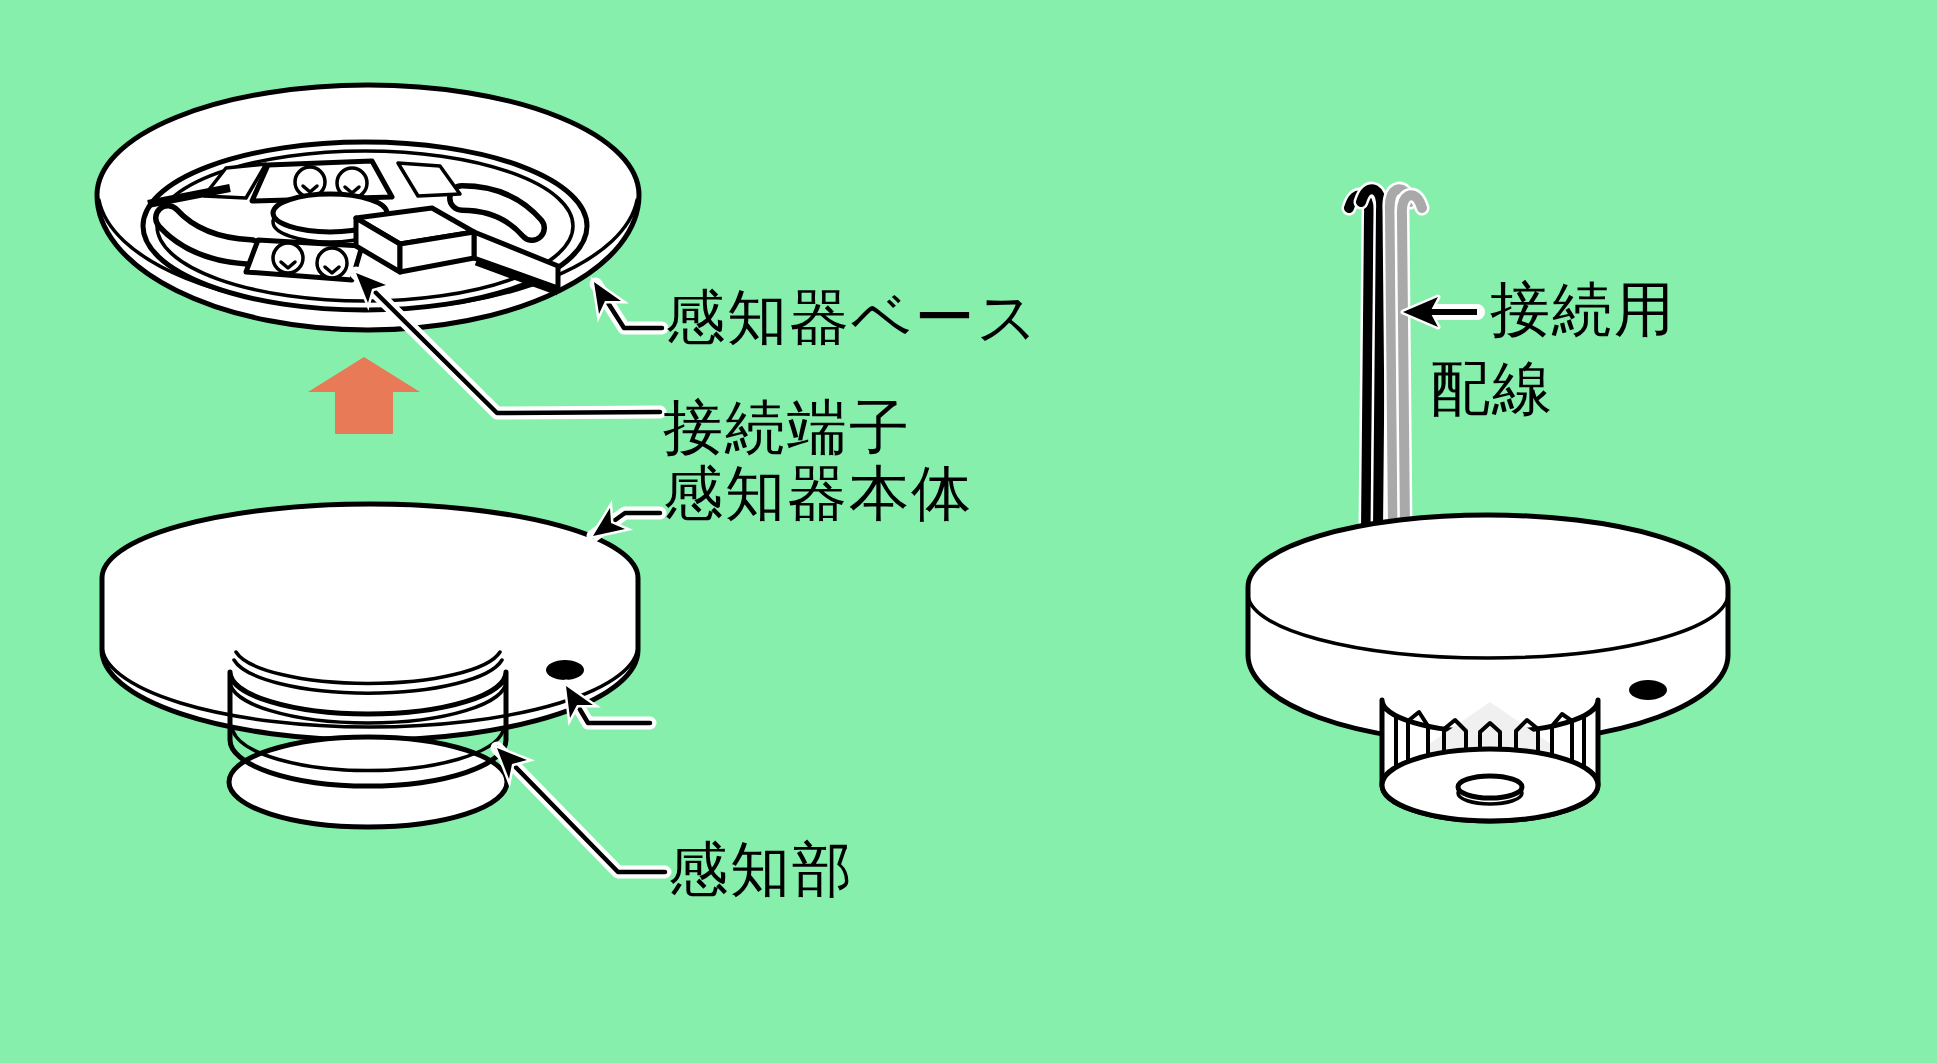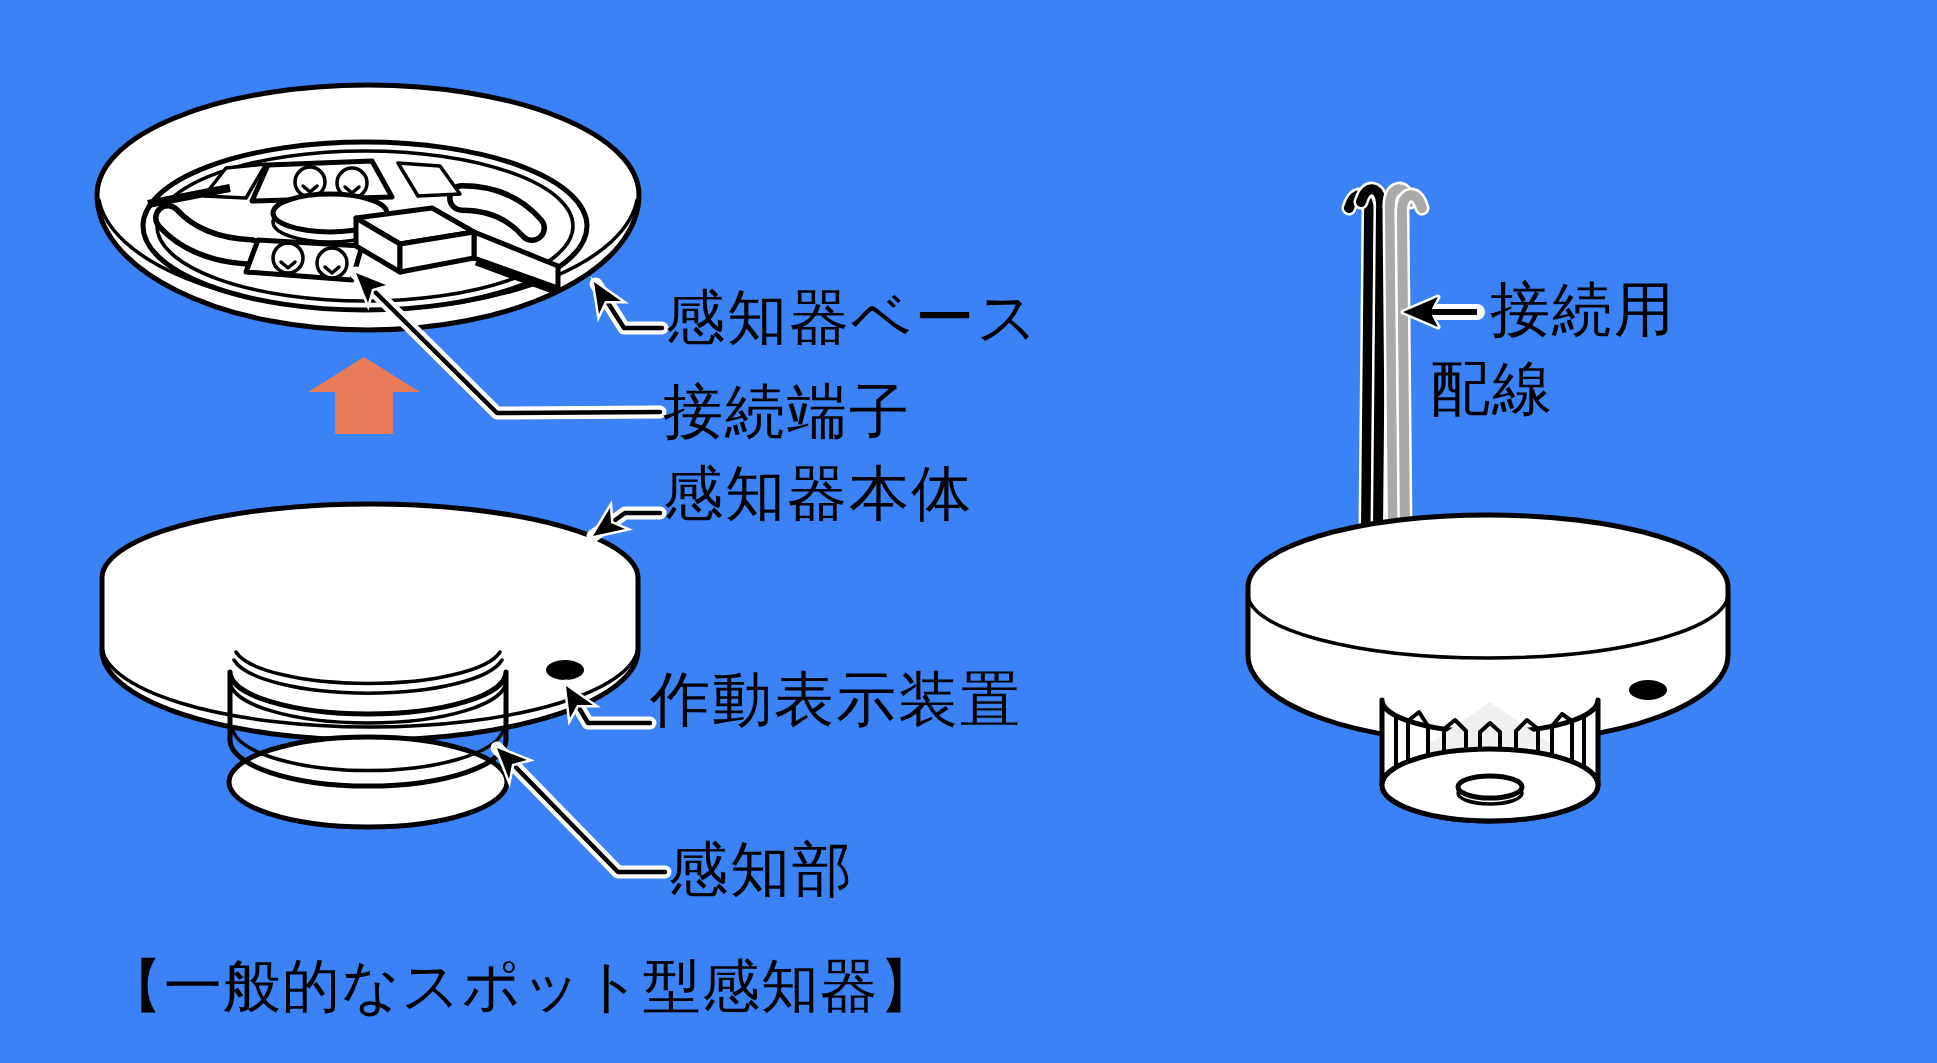--- a/index.html
+++ b/index.html
@@ -2,21 +2,21 @@
 <html><head>
 <meta charset="utf-8">
 <style>
   html,body{margin:0;padding:0;}
   body{
     width:1937px;height:1063px;
     background:#e5e5e5;
     font-family:"Liberation Sans", sans-serif;
     overflow:hidden;
   }
-  .stage{position:relative;width:1937px;height:1063px;background:#3b82f6;}
+  .stage{position:relative;width:1937px;height:1063px;background:#86efac;}
   svg.art{position:absolute;left:0;top:0;}
   .lbl{
     position:absolute;
     color:#000;
     font-size:60px;
     line-height:1.05;
     letter-spacing:2px;
     white-space:nowrap;
     font-weight:500;
   }
@@ -203,28 +203,26 @@
     <g>
       <line x1="1477" y1="312" x2="1424" y2="312" stroke="#fff" stroke-width="16" stroke-linecap="round"></line>
       <polygon points="1403,312 1438,297 1430,312 1438,327" fill="#000" stroke="#fff" stroke-width="5" stroke-linejoin="round"></polygon>
       <line x1="1477" y1="312" x2="1426" y2="312" stroke="#000" stroke-width="6"></line>
       <polygon points="1403,312 1438,297 1430,312 1438,327" fill="#000"></polygon>
     </g>
   </svg>
 
   <div class="lbl" style="left:665px;top:286px">感知器ベース</div>
 
-  <div class="lbl" style="left:663px;top:380px">接続端子</div>
+  <div class="lbl" style="left:663px;top:396px">接続端子</div>
 
   <div class="lbl" style="left:663px;top:462px">感知器本体</div>
 
-  <div class="lbl" style="left:650px;top:668px">作動表示装置</div>
 
 
   <div class="lbl" style="left:1490px;top:278px">接続用</div>
 
   <div class="lbl" style="left:668px;top:838px">感知部</div>
 
   <div class="lbl" style="left:1430px;top:357px">配線</div>
 
-  <div class="cap" style="left:105px;top:948px">【一般的なスポット型感知器】</div>
 
 </div>
 
 </body></html>

